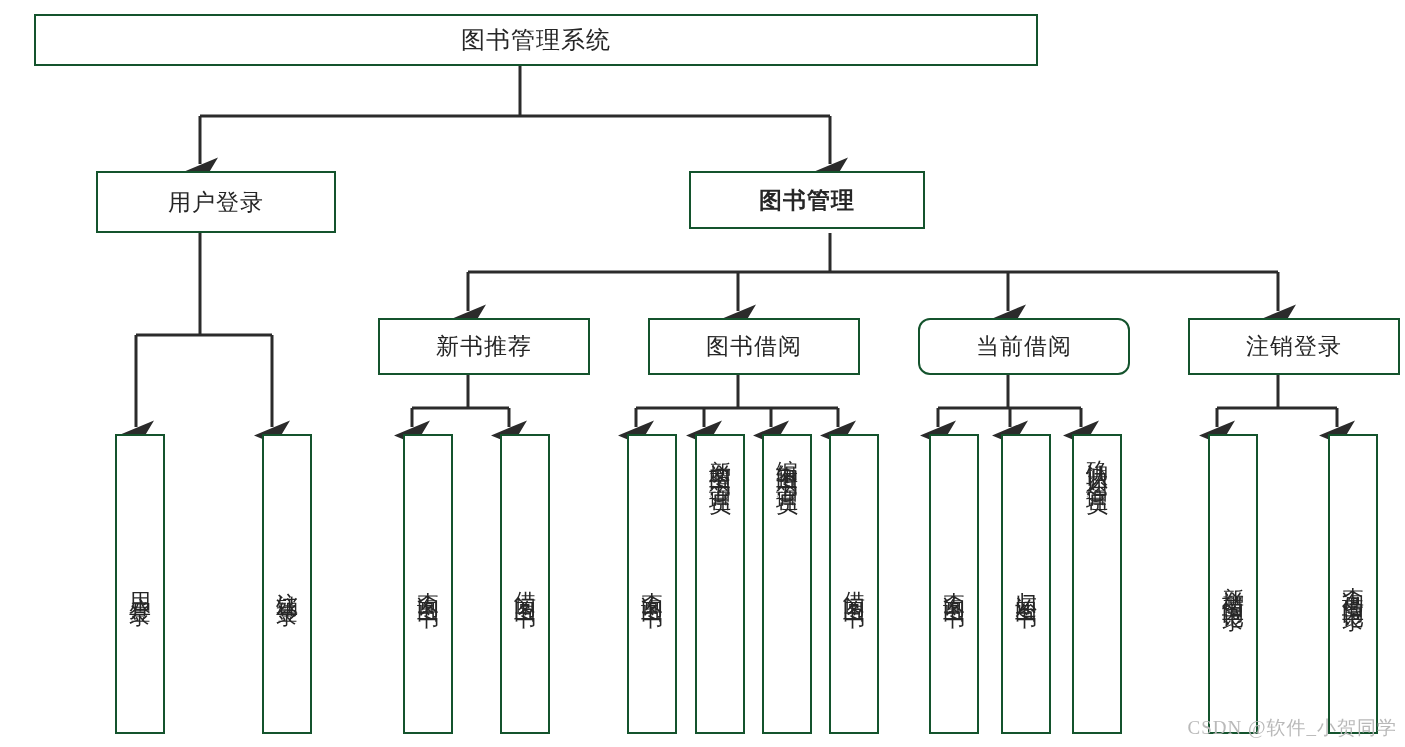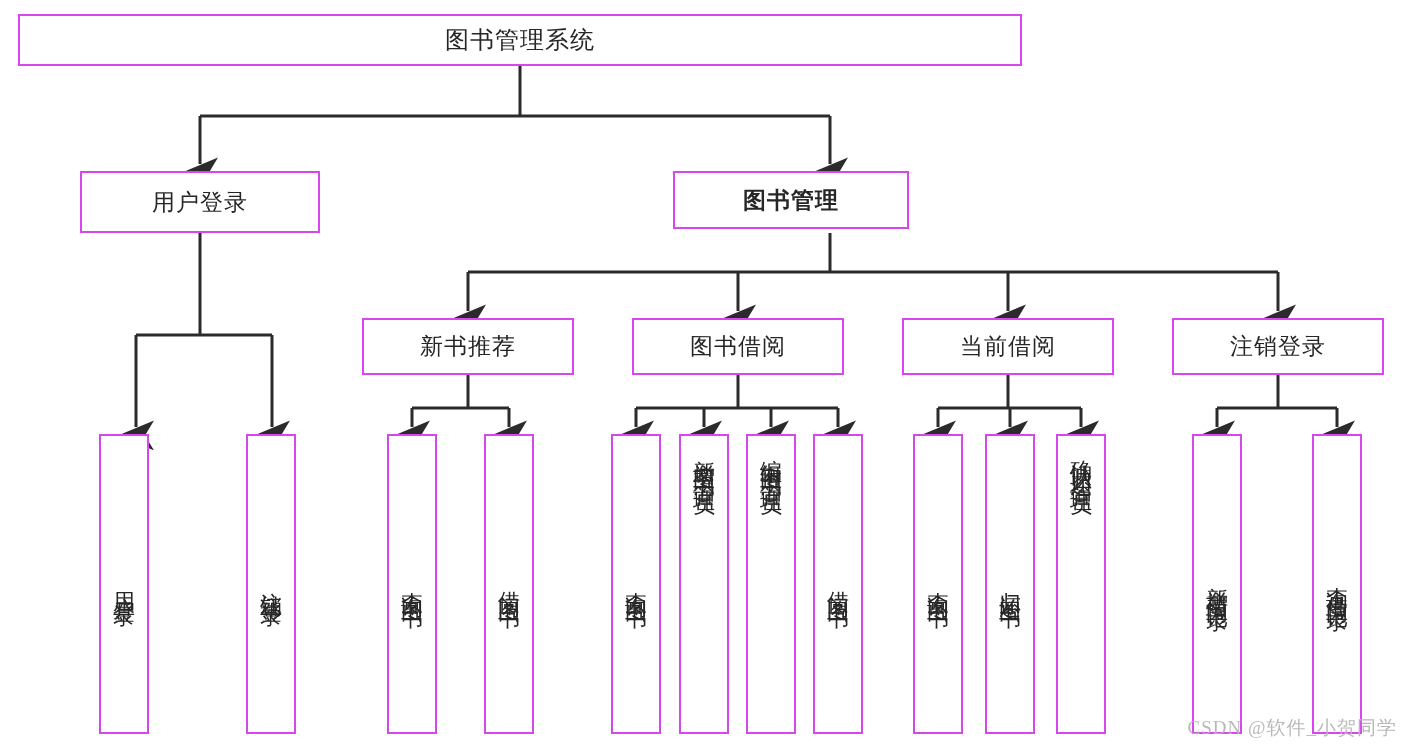--- a/index.html
+++ b/index.html
@@ -18,26 +18,27 @@
     position:absolute;
     left:0; top:0;
     width:1405px;
     height:747px;
     pointer-events:none;
   }
   .node{
     position:absolute;
     box-sizing:border-box;
     background:#ffffff;
-    border:2px solid #d946ef;
+    border:2px solid #14532d;
     display:flex;
     align-items:center;
     justify-content:center;
     color:#262626;
     line-height:1.15;
+    margin-left:16px;
   }
   .node-h{
     font-size:23px;
     letter-spacing:1px;
   }
   .node-root{
     font-size:24px;
     letter-spacing:1px;
   }
   .node-v{
@@ -137,21 +138,21 @@
   <div class="node node-h" style="left:673px; top:171px; width:236px; height:58px;font-weight:bold;">
     <span>图书管理</span>
   </div>
 
   <div class="node node-h" style="left:362px; top:318px; width:212px; height:57px;">
     <span>新书推荐</span>
   </div>
   <div class="node node-h" style="left:632px; top:318px; width:212px; height:57px;">
     <span>图书借阅</span>
   </div>
-  <div class="node node-h" style="left:902px; top:318px; width:212px; height:57px;">
+  <div class="node node-h" style="left:902px; top:318px; width:212px; height:57px;border-radius:12px;">
     <span>当前借阅</span>
   </div>
   <div class="node node-h" style="left:1172px; top:318px; width:212px; height:57px;">
     <span>注销登录</span>
   </div>
 
   <div class="node node-v center-mode" style="left:99px; top:434px; width:50px; height:300px;">
     <span class="vtext">用户登录</span>
   </div>
   <div class="node node-v center-mode" style="left:246px; top:434px; width:50px; height:300px;">

